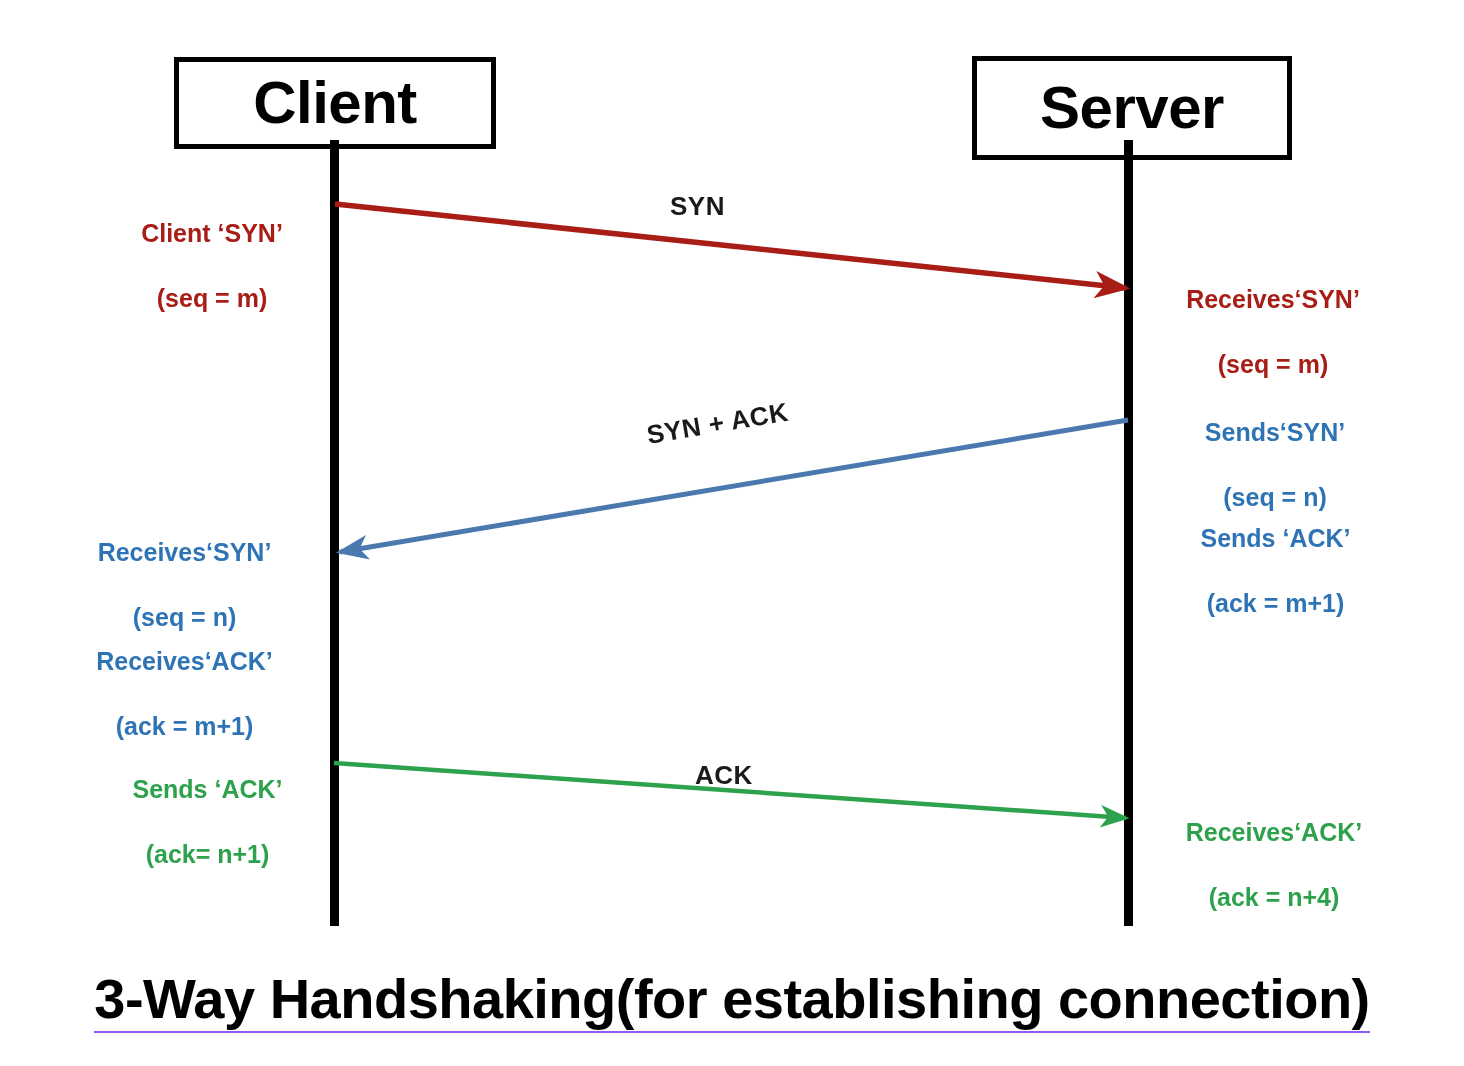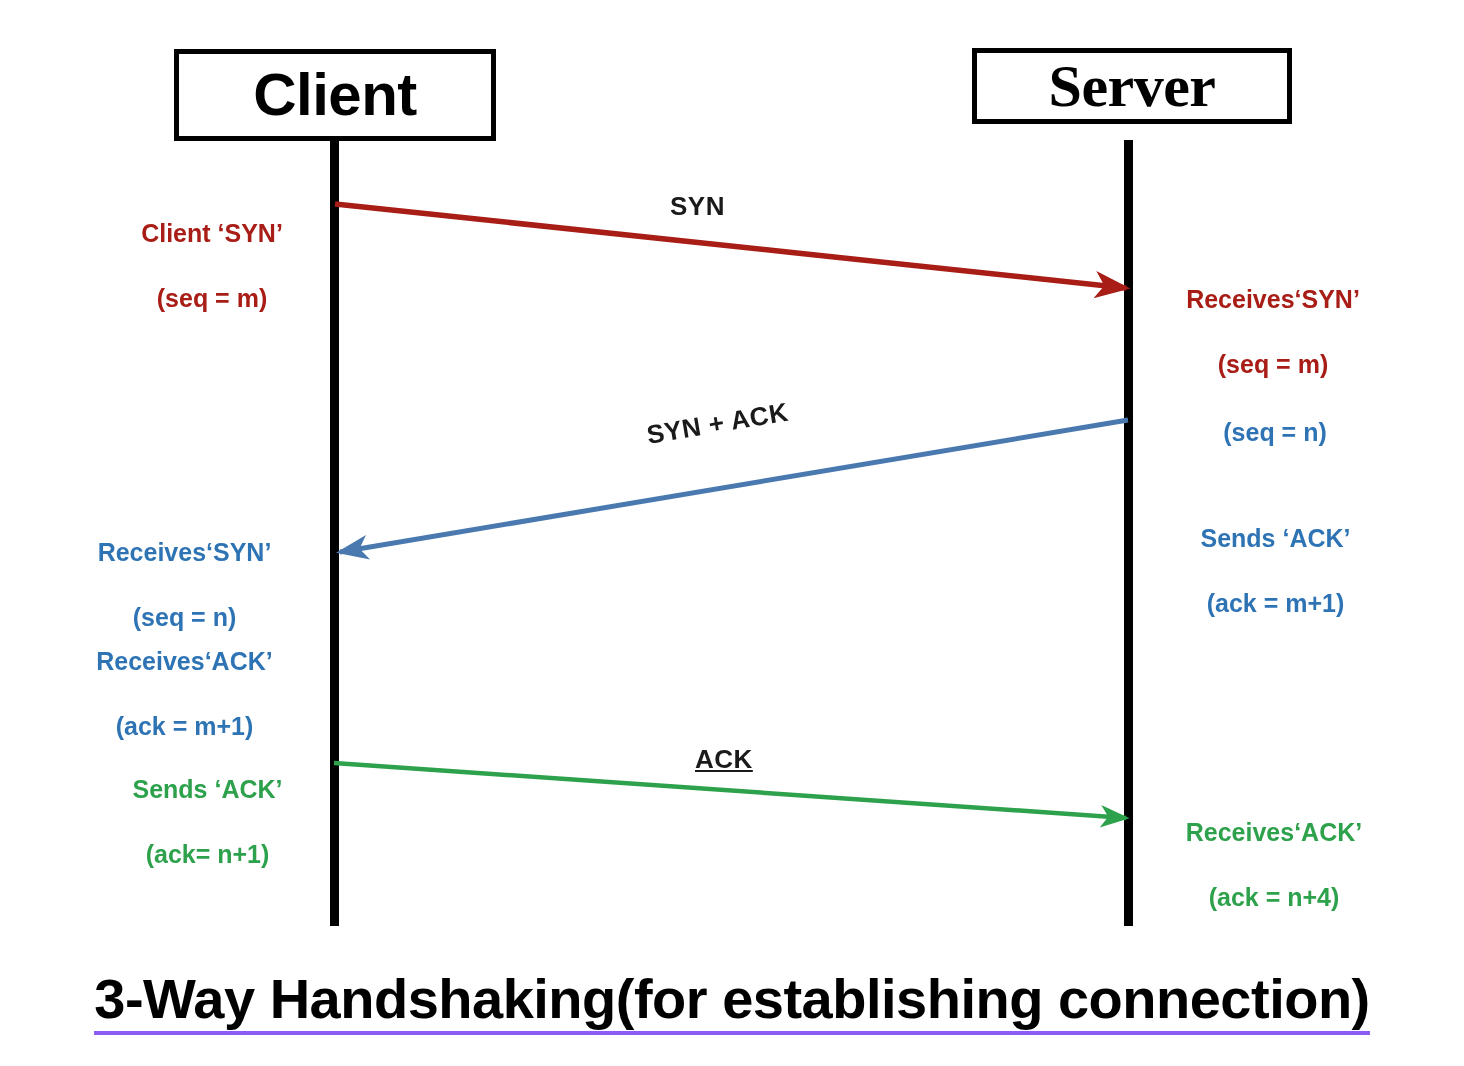--- a/index.html
+++ b/index.html
@@ -20,30 +20,31 @@
 
   
   .node-box {
     position: absolute;
     box-sizing: border-box;
     border: 5px solid #000000;
     background: #ffffff;
     display: flex;
     align-items: center;
     justify-content: center;
+    margin-top: 8px;
   }
   .node-box .node-label {
     font-size: 60px;
     font-weight: bold;
     color: #000000;
     letter-spacing: -0.5px;
     line-height: 1;
   }
   #client-box { left: 174px; top: 49px; width: 322px; height: 92px; }
-  #server-box { left: 972px; top: 48px; width: 320px; height: 76px; font-family: Liberation Serif, serif; }
+  #server-box { left: 972px; top: 48px; width: 320px; height: 104px; }
 
   
   .lifeline {
     position: absolute;
     width: 9px;
     background: #000000;
   }
   #client-lifeline { left: 330px; top: 140px; height: 786px; }
   #server-lifeline { left: 1124px; top: 140px; height: 786px; }
 
@@ -87,21 +88,21 @@
     top: 966px;
     width: 1464px;
     text-align: center;
     font-size: 56px;
     font-weight: bold;
     color: #000000;
     letter-spacing: -0.5px;
   }
   #caption .cap-text {
     display: inline-block;
-    border-bottom: 4px solid #8b5cf6;
+    border-bottom: 2px solid #8b5cf6;
     padding-bottom: 2px;
     line-height: 1.05;
   }
 </style>
 </head>
 <body>
 
 <div id="canvas">
 
   <div class="node-box" id="client-box">
@@ -132,33 +133,34 @@
 
     <line x1="1128" y1="420" x2="340" y2="552" stroke="#4A79B0" stroke-width="5" marker-end="url(#head-blue)"></line>
 
     <line x1="334" y1="763" x2="1126" y2="818" stroke="#2DA14B" stroke-width="4.5" marker-end="url(#head-green)"></line>
   </svg>
 
   <div class="msg-label" style="left:670px; top:191px;">SYN</div>
 
   <div class="msg-label" style="left:647px; top:420px; transform: rotate(-9.5deg); transform-origin: left center;">SYN + ACK</div>
 
-  <div class="msg-label" style="left:695px; top:744px;text-decoration:underline;">ACK</div>
+  <div class="msg-label" style="left:695px; top:760px;">ACK</div>
 
   <div class="annot c-red" style="left:112px; top:184px; width:200px;">
     <span class="l1">Client ‘SYN’</span>
     <span class="l2">(seq = m)</span>
   </div>
 
   <div class="annot c-red" style="left:1163px; top:250px; width:220px;">
     <span class="l1">Receives‘SYN’</span>
     <span class="l2">(seq = m)</span>
   </div>
 
   <div class="annot c-blue" style="left:1175px; top:383px; width:200px;">
+    <span class="l1">Sends‘SYN’</span>
     <span class="l2">(seq = n)</span>
   </div>
 
   <div class="annot c-blue" style="left:1168px; top:489px; width:215px;">
     <span class="l1">Sends ‘ACK’</span>
     <span class="l2">(ack = m+1)</span>
   </div>
 
   <div class="annot c-blue" style="left:72px; top:503px; width:225px;">
     <span class="l1">Receives‘SYN’</span>

